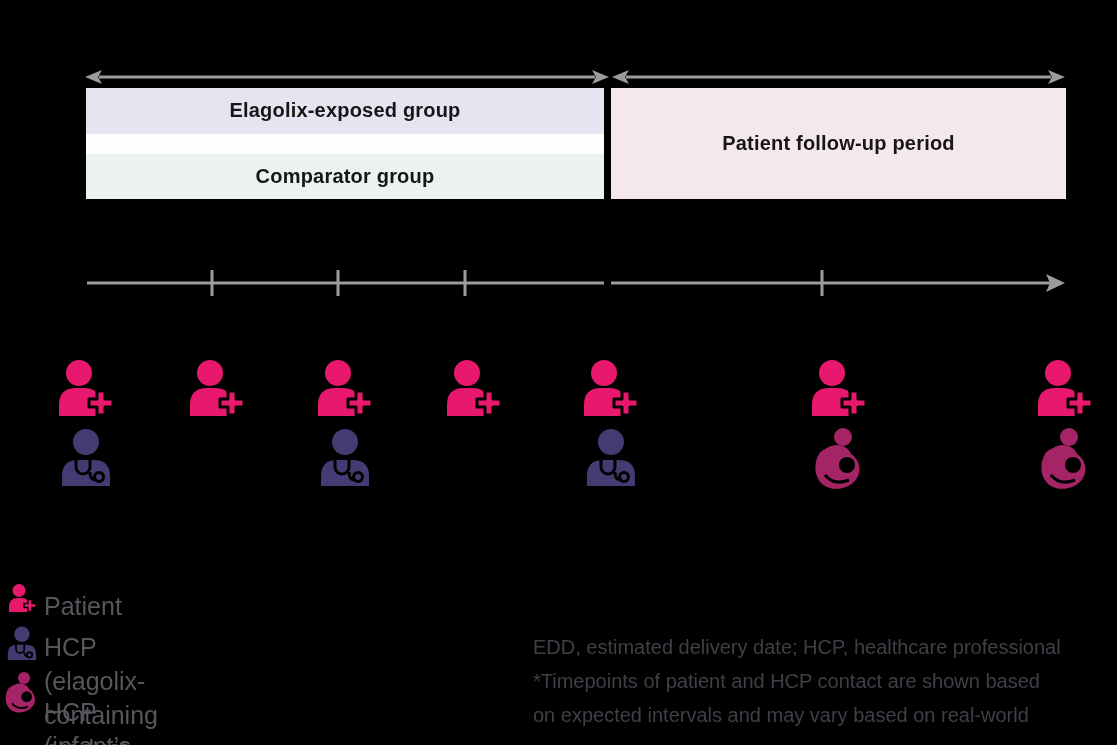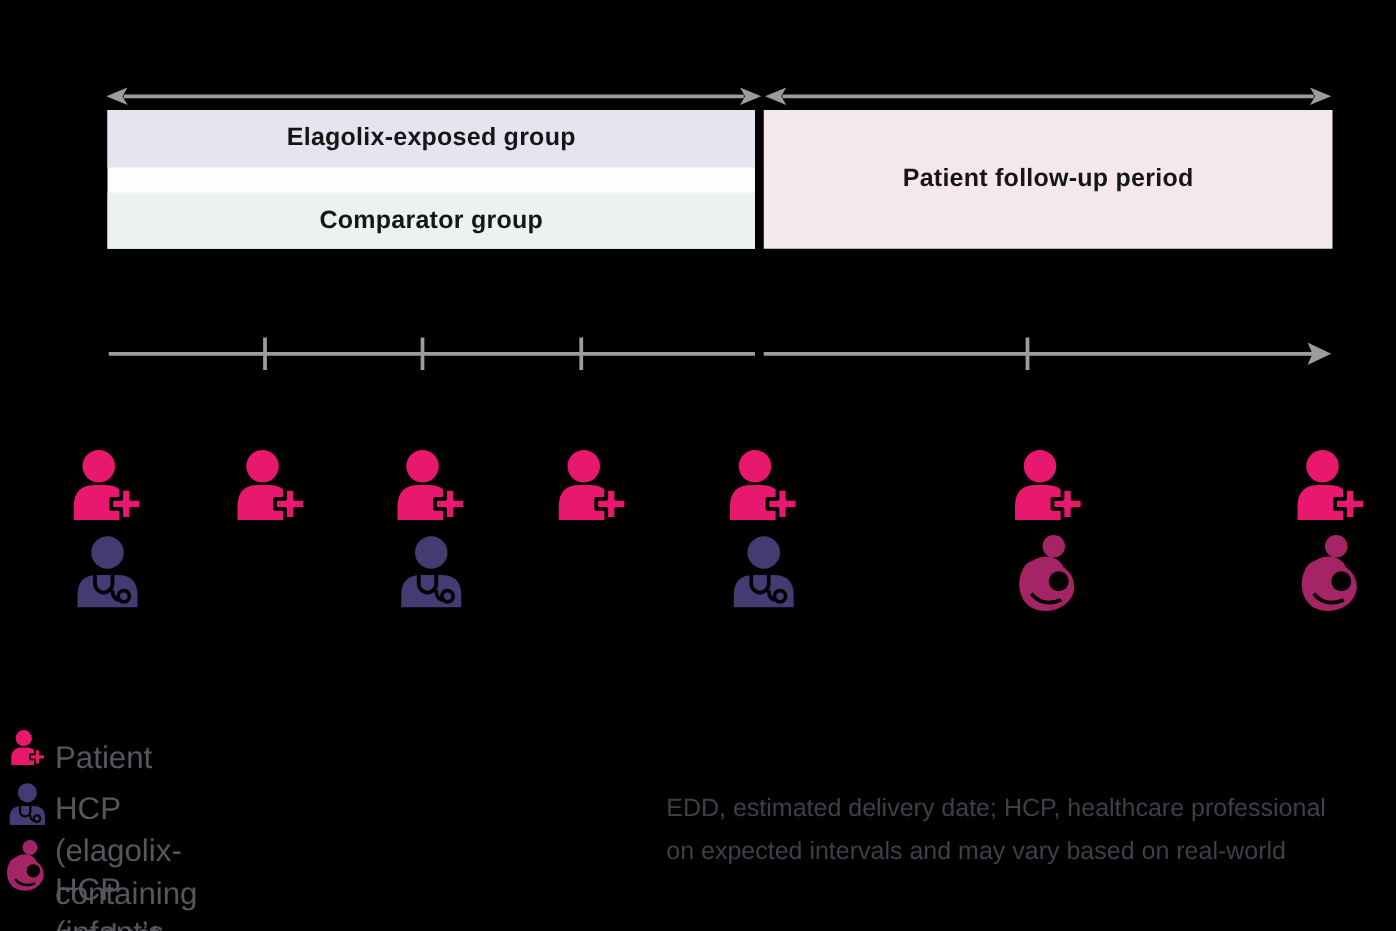--- a/index.html
+++ b/index.html
@@ -197,17 +197,18 @@
   </svg>
       </div>
       <div class="legend-text" style="top: 695px;">
         <div>HCP (infant’s pediatrician; live births only)</div>
       </div>
     </div>
 
   <div id="footnote">
     <div>EDD, estimated delivery date; HCP, healthcare professional</div>
     <div>
+        <div>*Timepoints of patient and HCP contact are shown based</div>
         <div>on expected intervals and may vary based on real-world</div>
       </div>
   </div>
 
 </div>
 
 </body></html>

